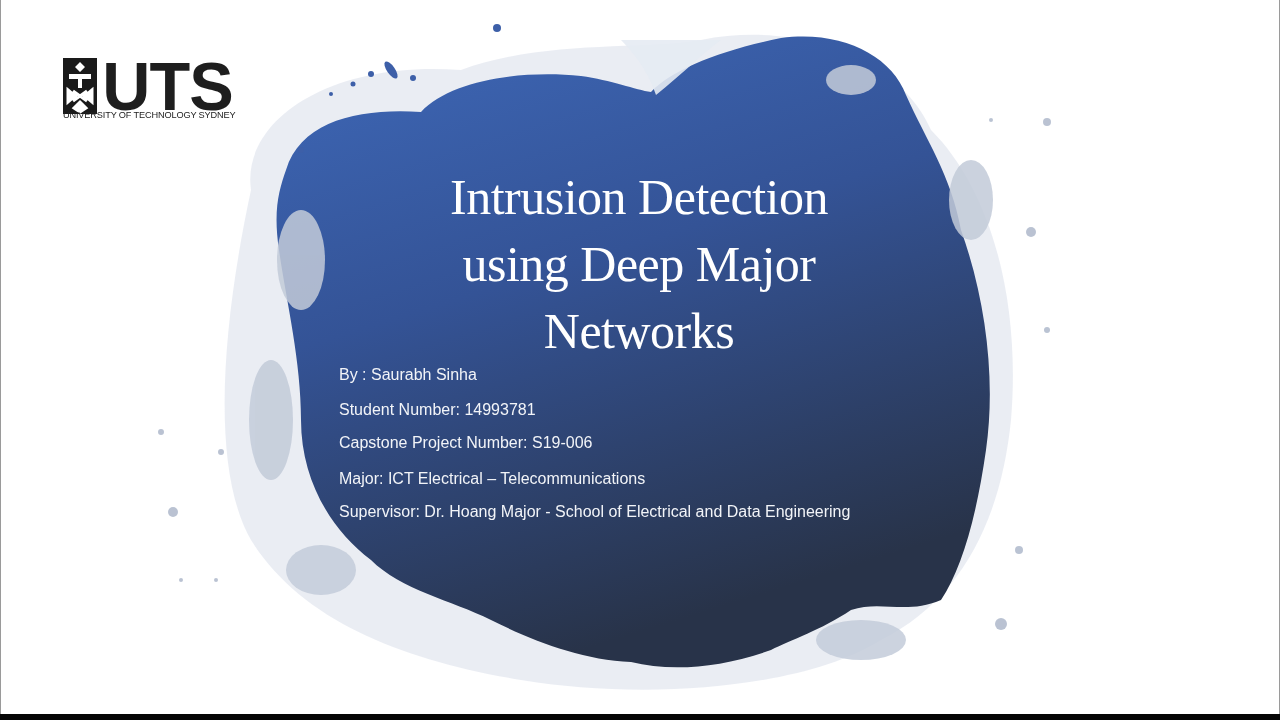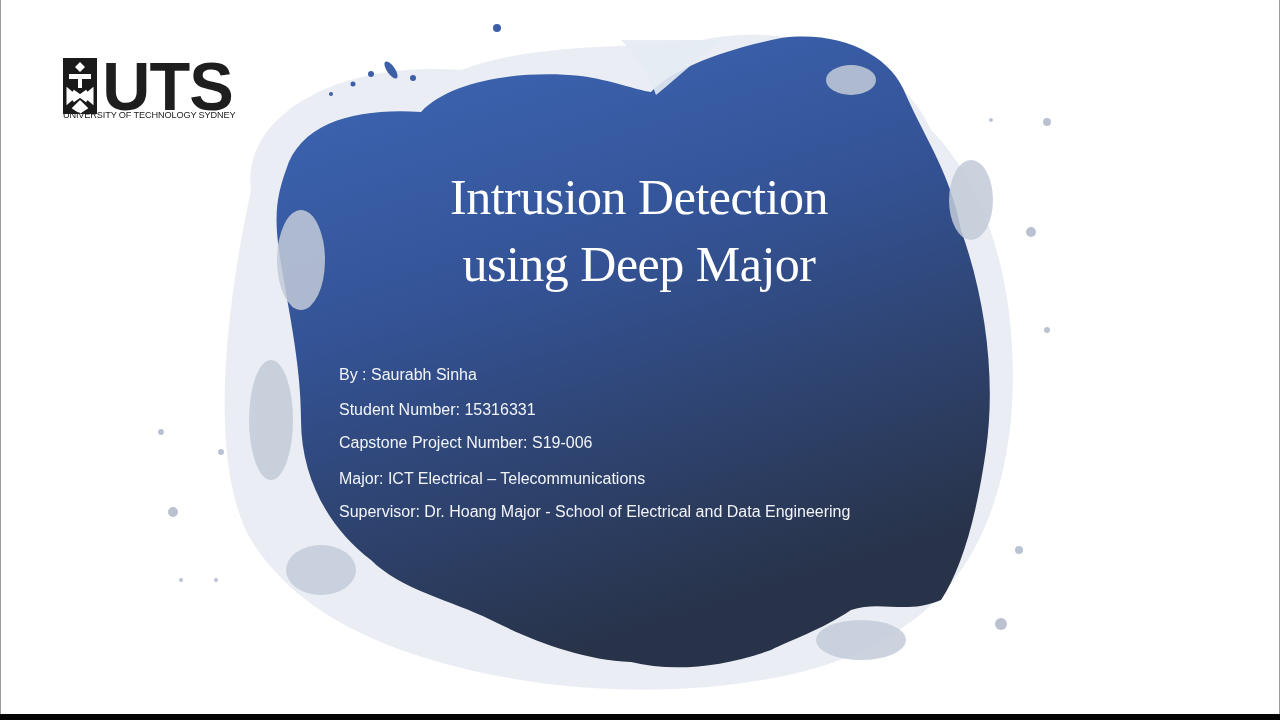--- a/index.html
+++ b/index.html
@@ -81,24 +81,25 @@
         <path d="M5,32 L12,38 L5,44 Z M29,32 L22,38 L29,44 Z M10,33 L24,43 M24,33 L10,43 M17,44 L23,50 L17,54 L11,50 Z" stroke="#fff" stroke-width="3" fill="#fff"></path>
       </svg>
     </div>
     <div class="logo-text">UTS</div>
     <div class="logo-sub">UNIVERSITY OF TECHNOLOGY SYDNEY</div>
   </div>
 
   <div class="title">
     <span>Intrusion Detection</span>
     <span>using Deep Major</span>
+    <span>Networks</span>
   </div>
 
   <div class="info">
     <div style="top:0px">By : Saurabh Sinha</div>
-    <div style="top:35px">Student Number: 15316331</div>
+    <div style="top:35px">Student Number: 14993781</div>
     <div style="top:68px">Capstone Project Number: S19-006</div>
     <div style="top:104px">Major: ICT Electrical – Telecommunications</div>
     <div style="top:137px">Supervisor: Dr. Hoang Major - School of Electrical and Data Engineering</div>
   </div>
 </div>
 
 <div class="bottom-bar"></div>
 
 </body></html>

